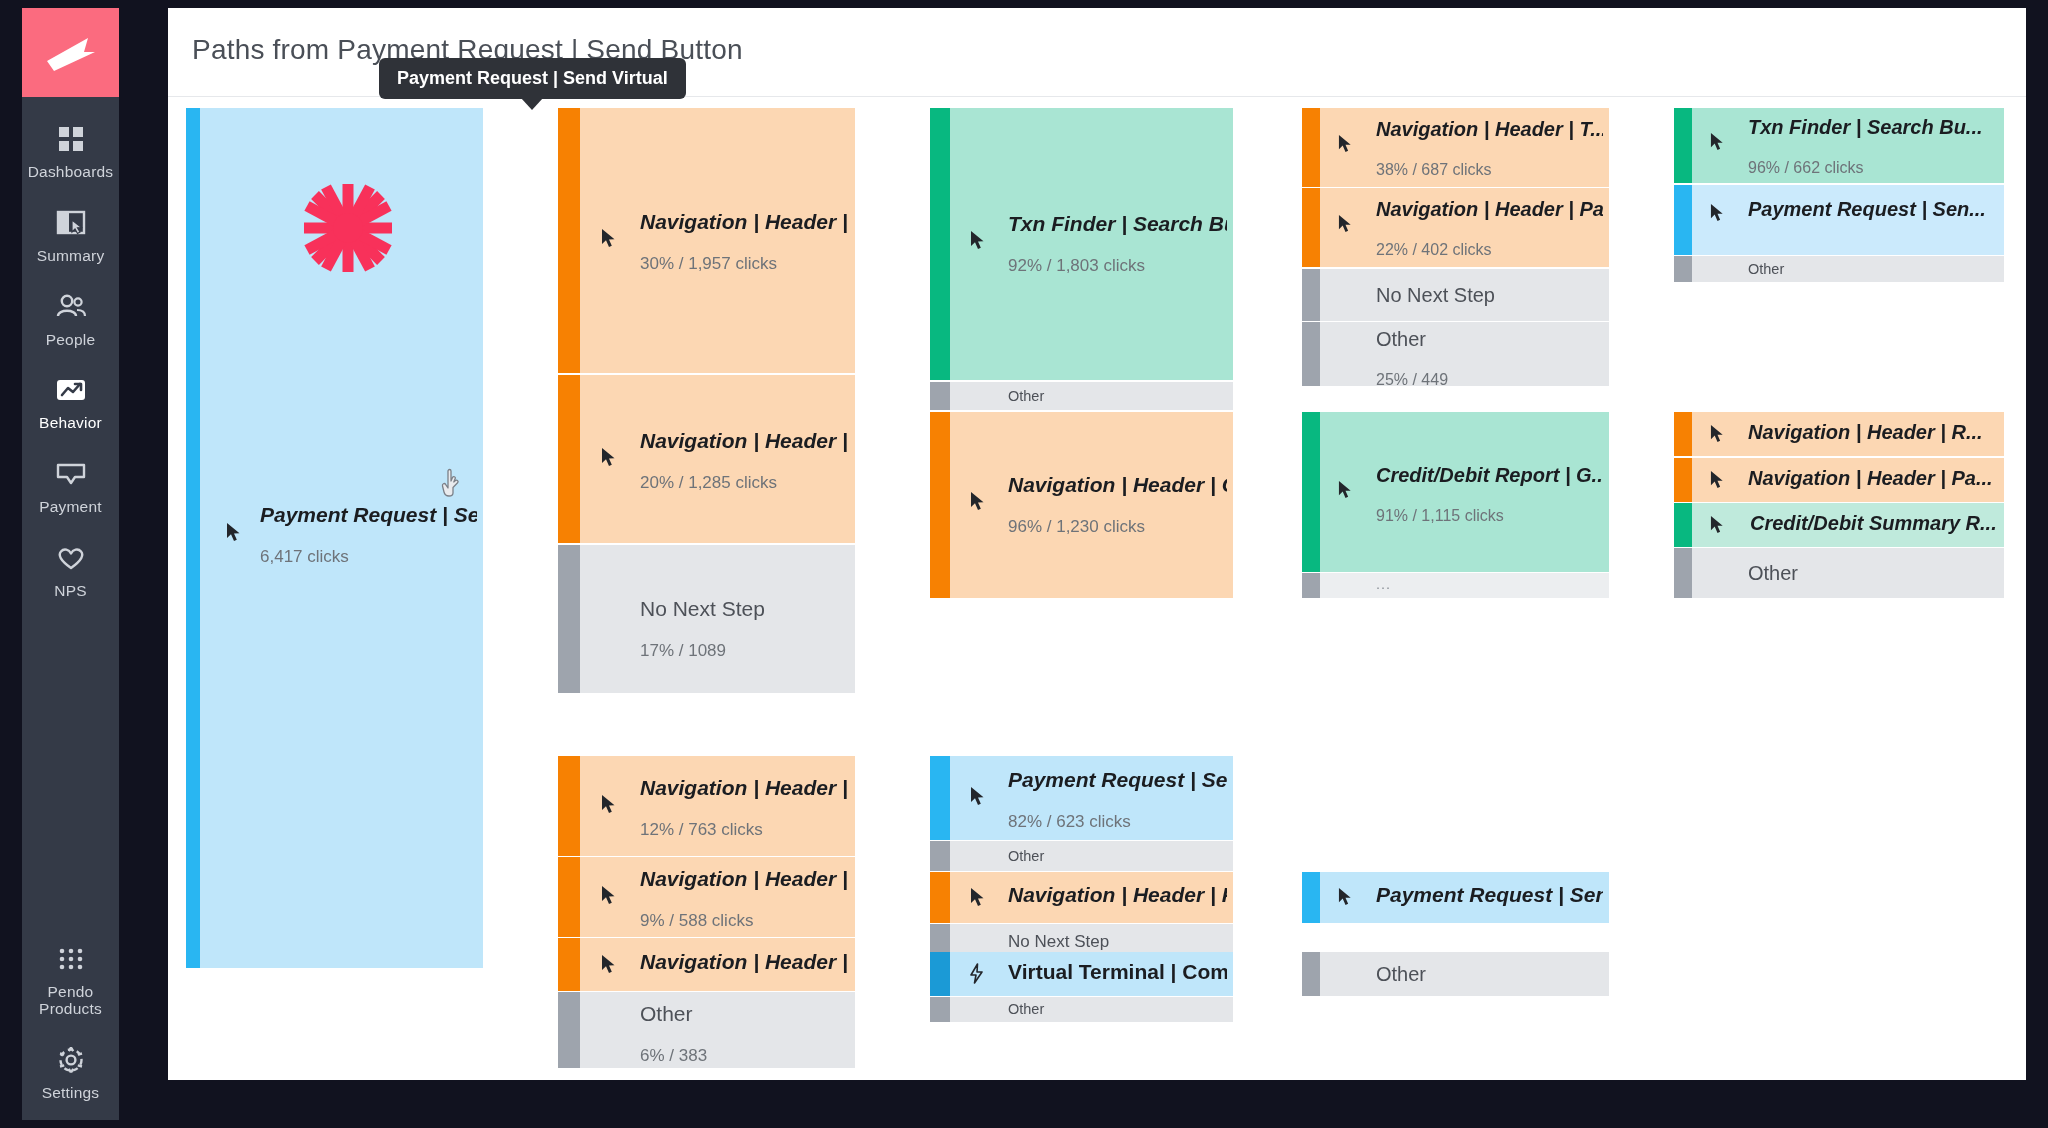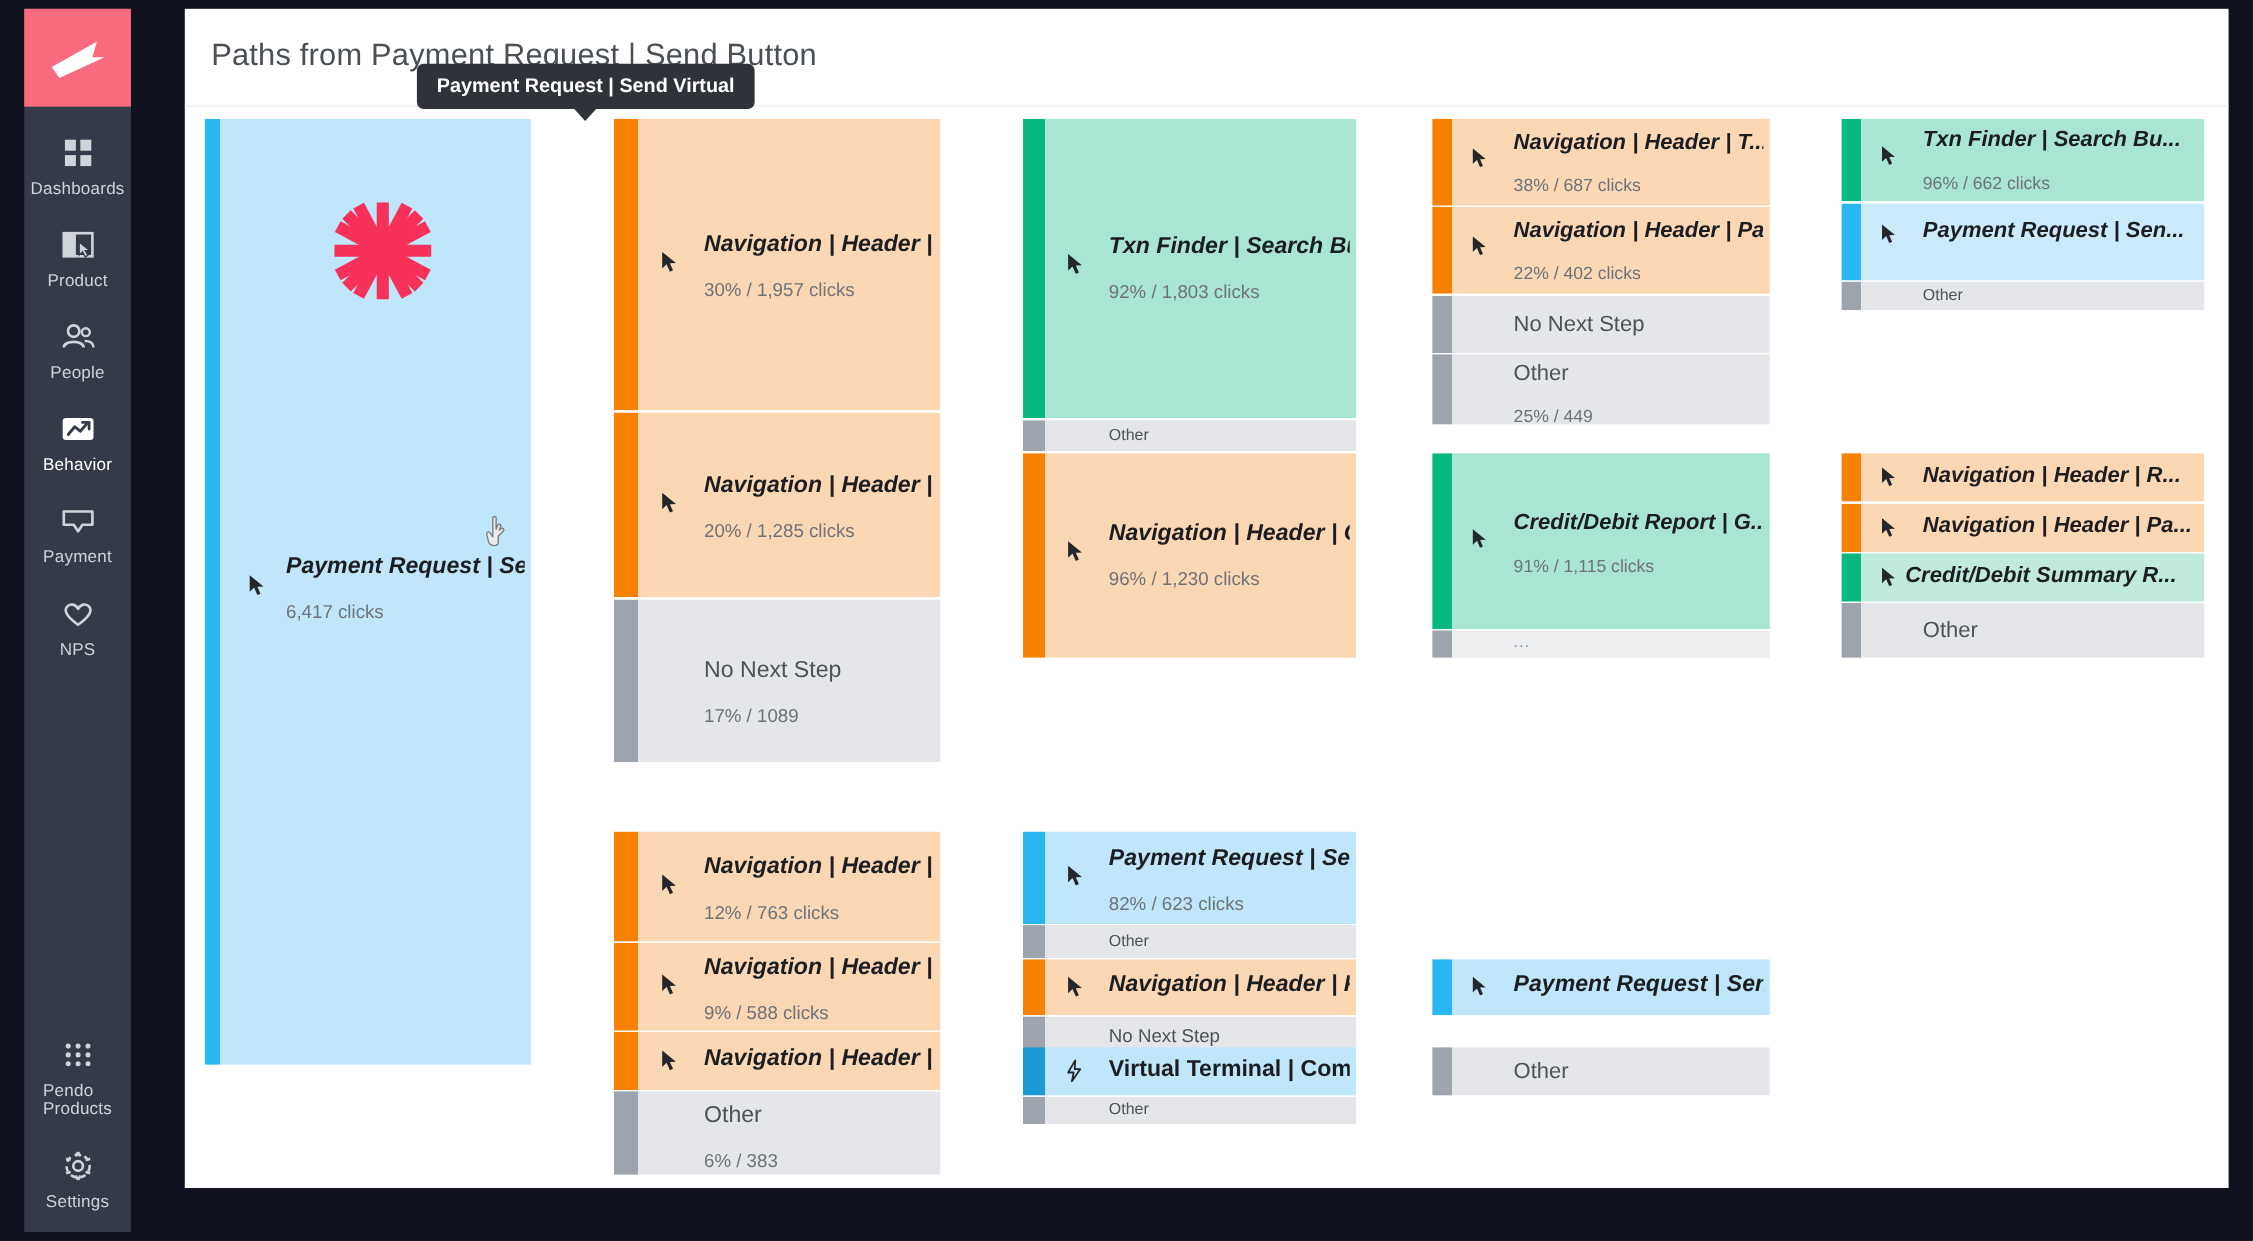--- a/index.html
+++ b/index.html
@@ -20,21 +20,21 @@
   .rail-logo{
     width:97px;height:89px;background:#fb6b7f;
     display:flex;align-items:center;justify-content:center;
   }
   .rail-item{
     width:97px;margin-top:22px;display:flex;flex-direction:column;
     align-items:center;justify-content:center;color:#cfd3da;
     font-size:15.5px;letter-spacing:.2px;
   }
   .rail-item .ic{height:40px;display:flex;align-items:center;justify-content:center;margin-bottom:4px;}
-  .rail-item .lbl{line-height:1.15;}
+  .rail-item .lbl{line-height:1.15;text-align:center;}
   .rail-item.active .lbl{color:#ffffff;font-weight:normal;}
   .rail-spacer{flex:1 1 auto;}
   .rail-bottom{width:97px;padding-bottom:18px;display:flex;flex-direction:column;align-items:center;}
 
   
   .card{
     position:absolute;left:168px;top:8px;width:1858px;height:1072px;
     background:#ffffff;
   }
   .card-title{
@@ -111,21 +111,21 @@
     </div>
 
     <div class="rail-item">
       <span class="ic">
         <svg width="32" height="30" viewBox="0 0 32 30">
             <rect x="3" y="4" width="26" height="21" fill="none" stroke="#cfd3da" stroke-width="2.4"></rect>
             <rect x="3" y="4" width="11" height="21" fill="#cfd3da"></rect>
             <path d="M17 12 L17 24 L20 21 L22.5 25.5 L25 24 L22.5 19.8 L26.5 19.6 Z" fill="#cfd3da" stroke="#343a47" stroke-width="1.2"></path>
           </svg>
       </span>
-      <span class="lbl">Product</span>
+      <span class="lbl">Summary</span>
     </div>
 
     <div class="rail-item">
       <span class="ic">
         <svg width="34" height="30" viewBox="0 0 34 30">
             <circle cx="13" cy="9" r="5.2" fill="none" stroke="#cfd3da" stroke-width="2.4"></circle>
             <circle cx="24" cy="10" r="3.6" fill="none" stroke="#cfd3da" stroke-width="2.2"></circle>
             <path d="M4 24 C4 17 22 17 22 24" fill="none" stroke="#cfd3da" stroke-width="2.4"></path>
             <path d="M23 18 C29 18 31 20.5 31 24" fill="none" stroke="#cfd3da" stroke-width="2.2"></path>
           </svg>
@@ -557,21 +557,21 @@
       </div>
 
       <div class="node sz-md" style="left:1506px;top:495px;width:330px;height:44px;">
         <div class="bar" style="background:#08b880;width:18px;"></div>
         <div class="body" style="left:18px;background:#bfeadc;"></div>
         <div class="cursor" style="left:36px;top:12px;">
           <svg width="15" height="19" viewBox="0 0 16 20">
               <path d="M1 1 L1 16 L5 12.2 L8 19 L10.8 17.7 L8 11.4 L13.5 11.2 Z" fill="#23262b"></path>
             </svg>
         </div>
-        <div class="txt" style="left:58px;top:9px;">
+        <div class="txt" style="left:76px;top:9px;">
           <div class="name">Credit/Debit Summary R...</div>
         </div>
       </div>
 
       <div class="node sz-md plain" style="left:1506px;top:540px;width:330px;height:50px;">
         <div class="bar" style="background:#9ea4ad;width:18px;"></div>
         <div class="body" style="left:18px;background:#e4e6e9;"></div>
         <div class="txt" style="left:74px;top:11px;height:28px;">
           <div class="name">Other</div>
         </div>

